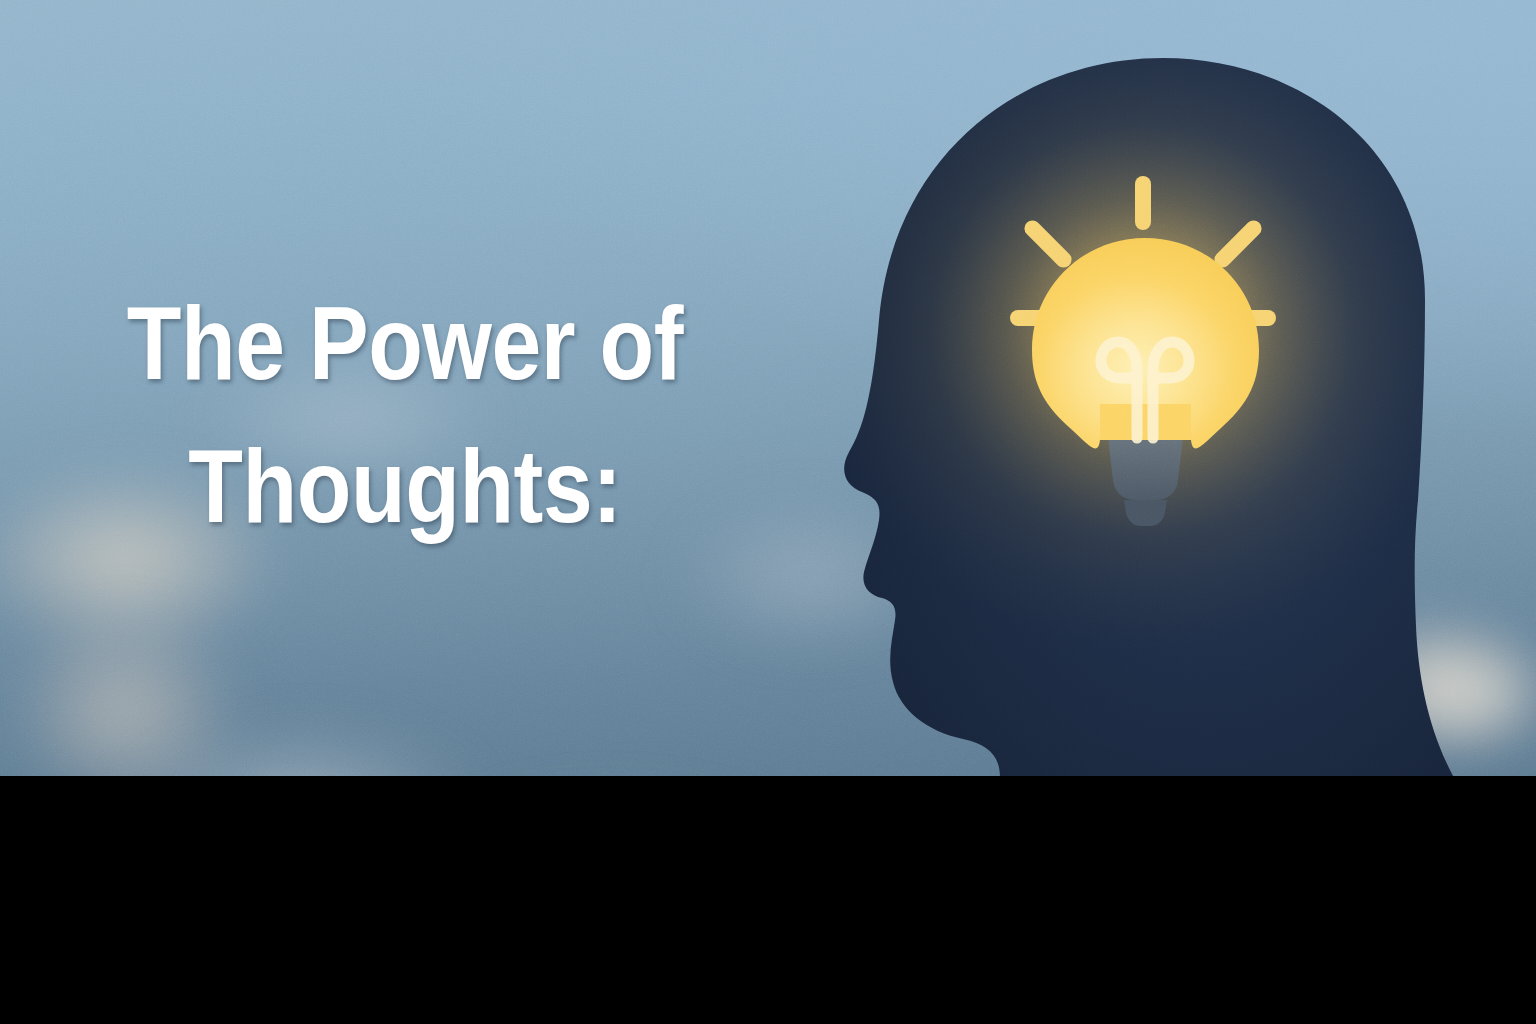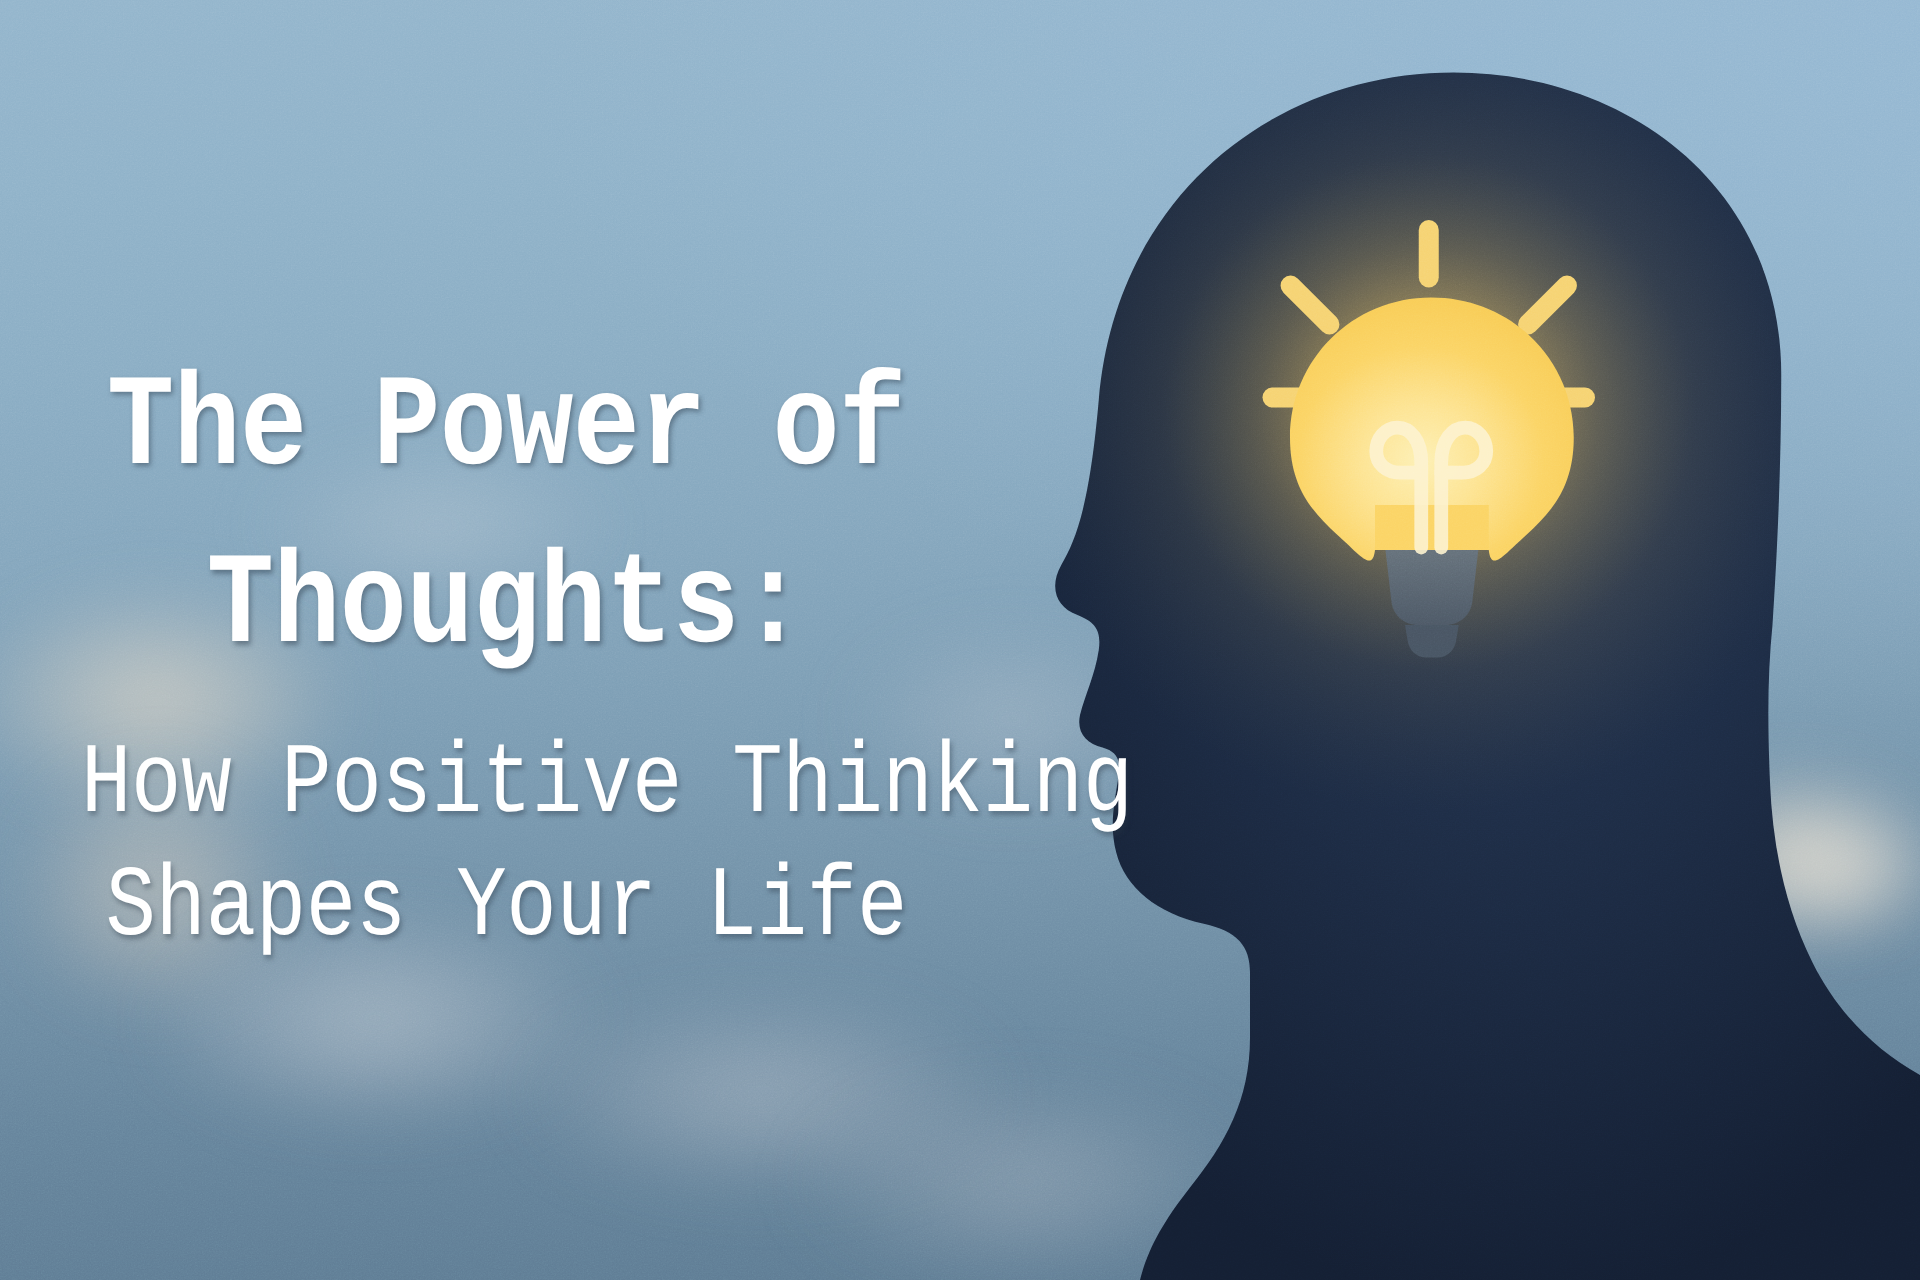--- a/index.html
+++ b/index.html
@@ -4,23 +4,23 @@
 <title>The Power of Thoughts</title>
 <style>
   html, body {
     margin: 0;
     padding: 0;
     background: #000;
   }
   #stage {
     position: relative;
     width: 1536px;
-    height: 1024px;
+    height: 776px;
     overflow: hidden;
-    font-family: Liberation Mono, monospace;
+    font-family: Liberation Sans, sans-serif;
     background: #8fb0c5;
   }
 
   
   .sky-base {
     position: absolute;
     inset: 0;
     background:
       linear-gradient(178deg,
         #93b5cc 0%,
@@ -268,19 +268,15 @@
       <feColorMatrix type="saturate" values="0"></feColorMatrix>
     </filter>
     <rect width="100%" height="100%" filter="url(#noiseFilter)" opacity="0.5"></rect>
   </svg>
 
   <div class="text-block">
     <div>
       <span class="title-line">The Power of</span>
       <span class="title-line">Thoughts:</span>
     </div>
-    <div class="sub-wrap">
-      <span class="sub-line">How Positive Thinking</span>
-      <span class="sub-line">Shapes Your Life</span>
-    </div>
   </div>
 
 </div>
 
 </body></html>

